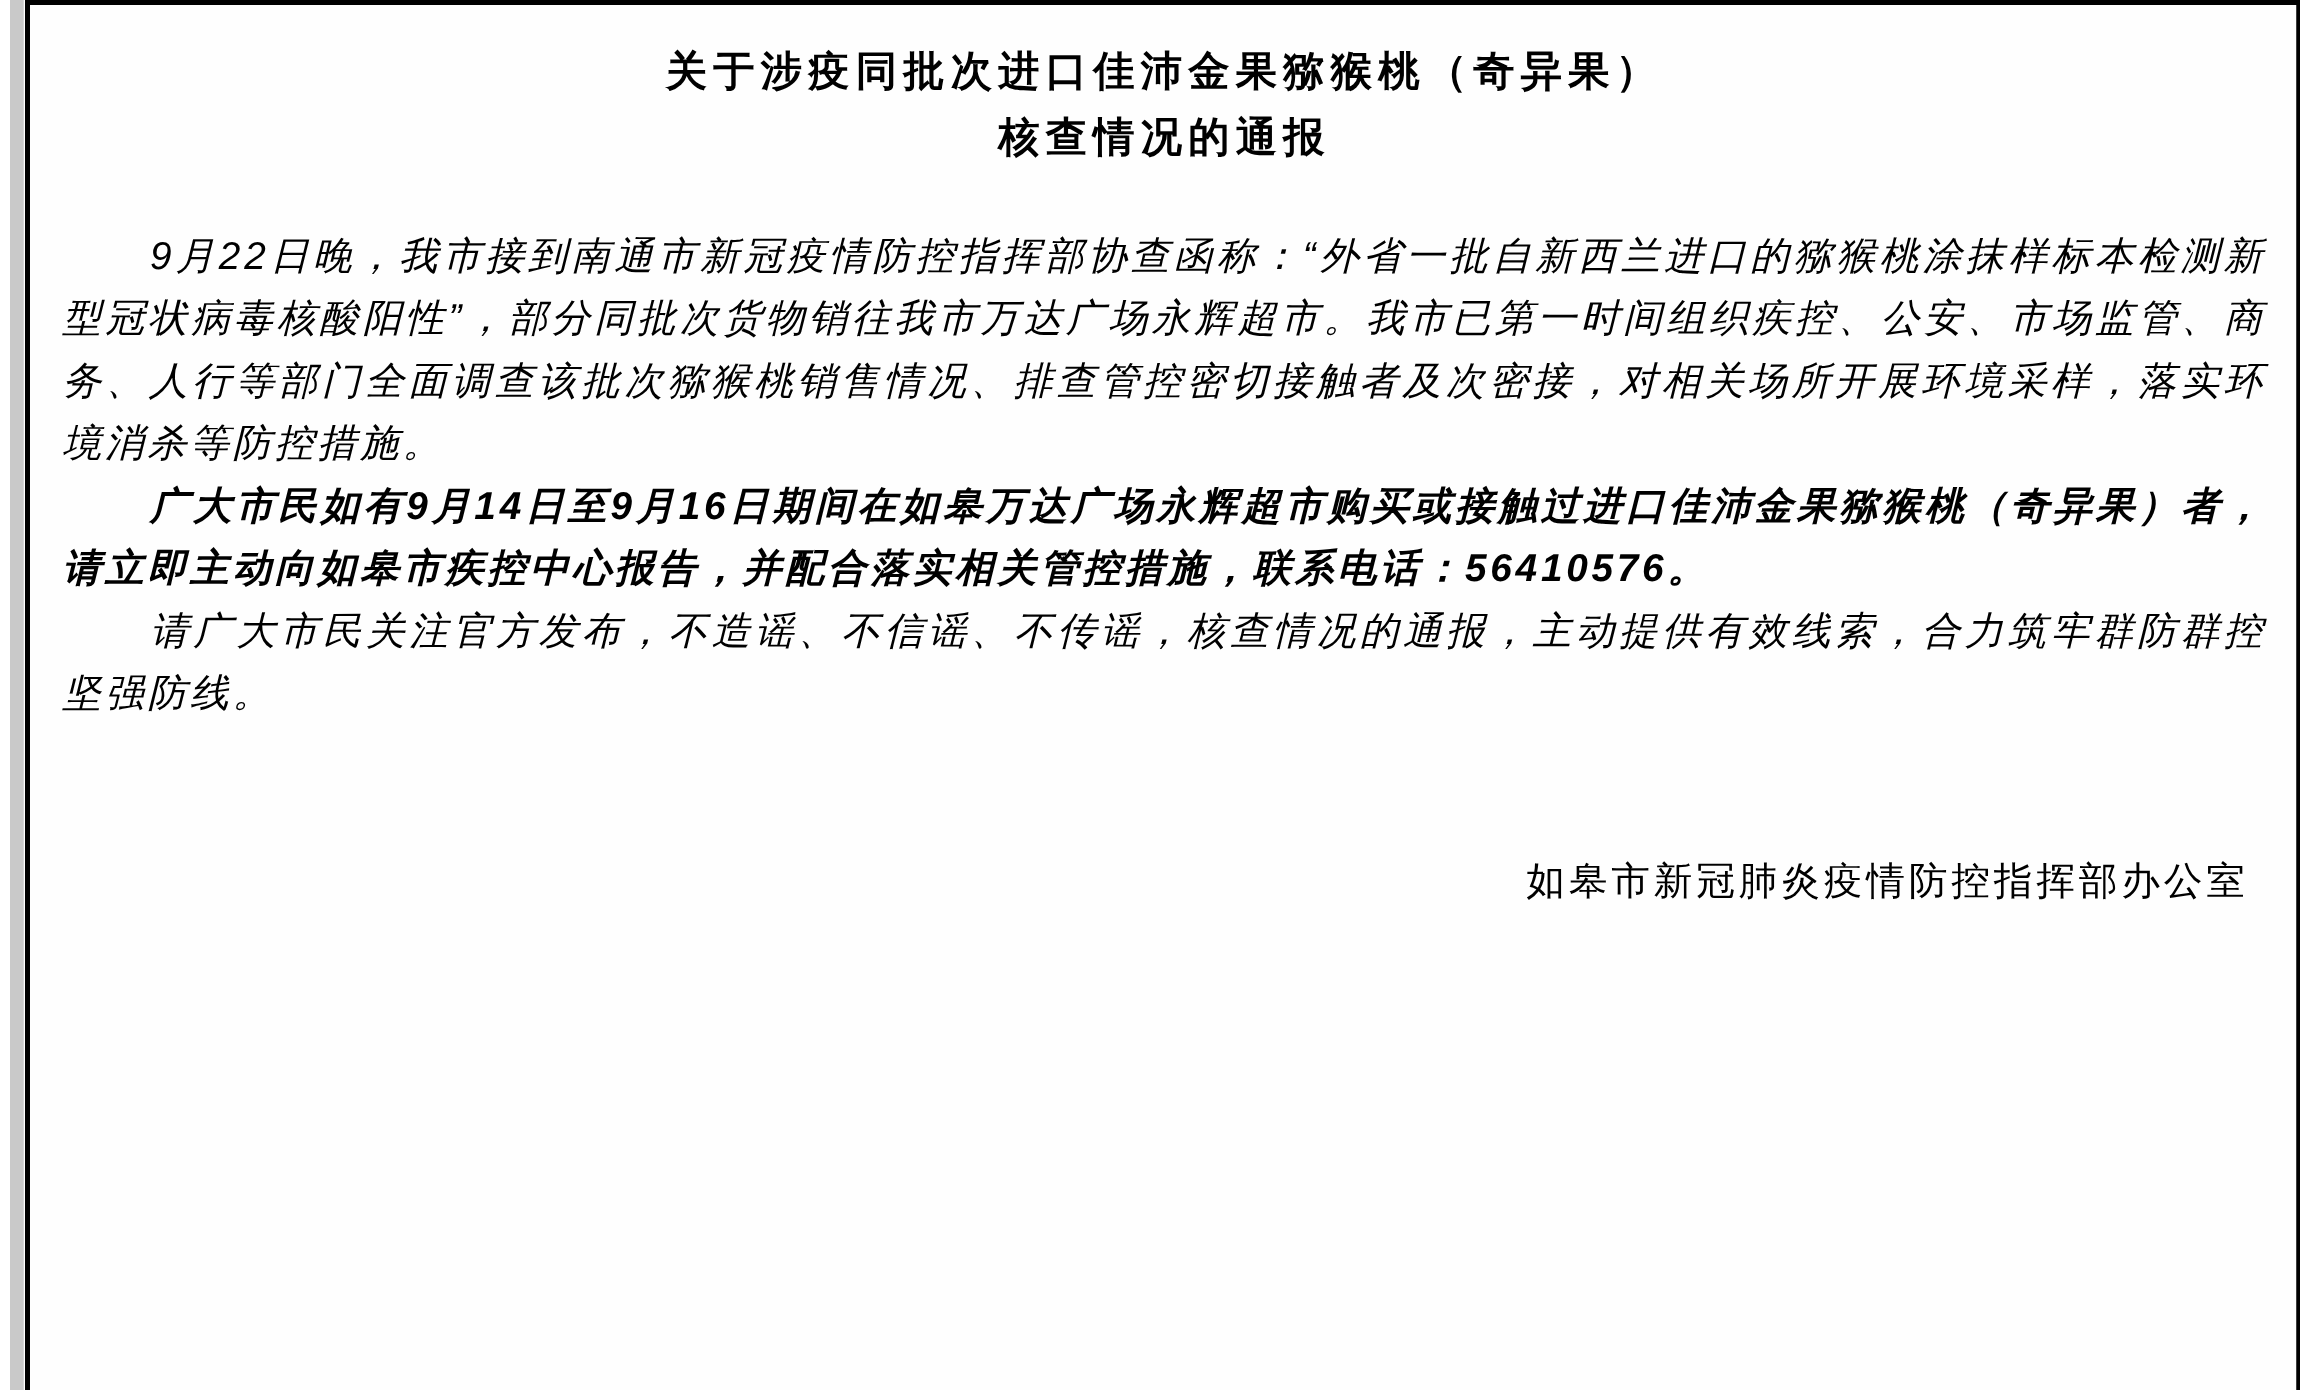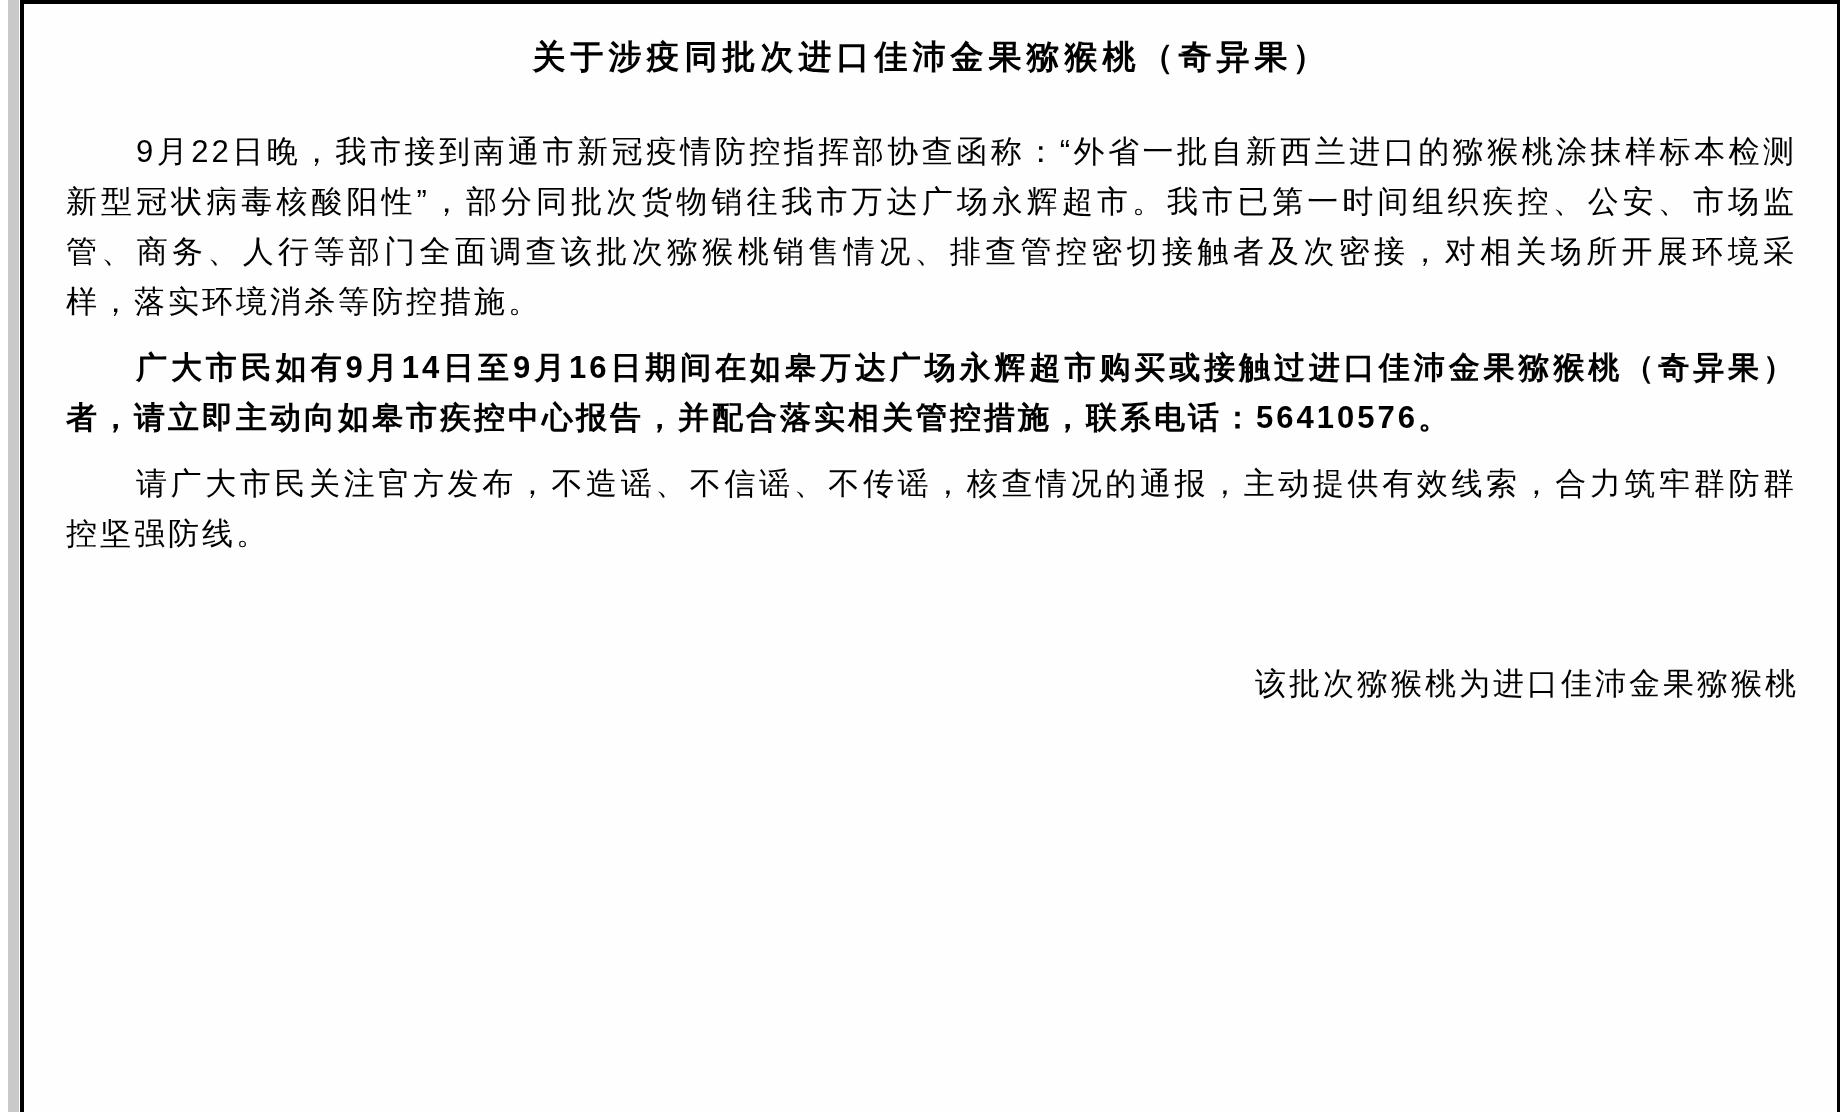--- a/index.html
+++ b/index.html
@@ -45,21 +45,22 @@
   .body-text{
     margin-top:44px;
     font-size:31px;
     line-height:50px;
     letter-spacing:3px;
     text-align:justify;
     text-justify:inter-ideograph;
   }
   .body-text p{
     text-indent:70px;
-    margin:16px;
+    margin:0;
+    font-style:italic;
   }
   .bold{font-weight:bold;}
   .signature-block{
     margin-top:100px;
     text-align:right;
     font-size:31px;
     line-height:50px;
     letter-spacing:3px;
     padding-right:14px;
   }
@@ -67,25 +68,26 @@
 </style>
 </head>
 <body>
 
 <div class="scroll-strip"></div>
 
 <div class="doc">
 
   <h1 class="title">
     <span class="title-line">关于涉疫同批次进口佳沛金果猕猴桃（奇异果）</span>
+    <span class="title-line">核查情况的通报</span>
   </h1>
 
   <div class="body-text">
     <p>9月22日晚，我市接到南通市新冠疫情防控指挥部协查函称：“外省一批自新西兰进口的猕猴桃涂抹样标本检测新型冠状病毒核酸阳性”，部分同批次货物销往我市万达广场永辉超市。我市已第一时间组织疾控、公安、市场监管、商务、人行等部门全面调查该批次猕猴桃销售情况、排查管控密切接触者及次密接，对相关场所开展环境采样，落实环境消杀等防控措施。</p>
     <p class="bold">广大市民如有9月14日至9月16日期间在如皋万达广场永辉超市购买或接触过进口佳沛金果猕猴桃（奇异果）者，请立即主动向如皋市疾控中心报告，并配合落实相关管控措施，联系电话：56410576。</p>
     <p>请广大市民关注官方发布，不造谣、不信谣、不传谣，核查情况的通报，主动提供有效线索，合力筑牢群防群控坚强防线。</p>
   </div>
 
   <div class="signature-block">
-    <div>该批次猕猴桃为进口佳沛金果猕猴桃</div>
+    <div>如皋市新冠肺炎疫情防控指挥部办公室</div>
   </div>
 
 </div>
 
 </body></html>

